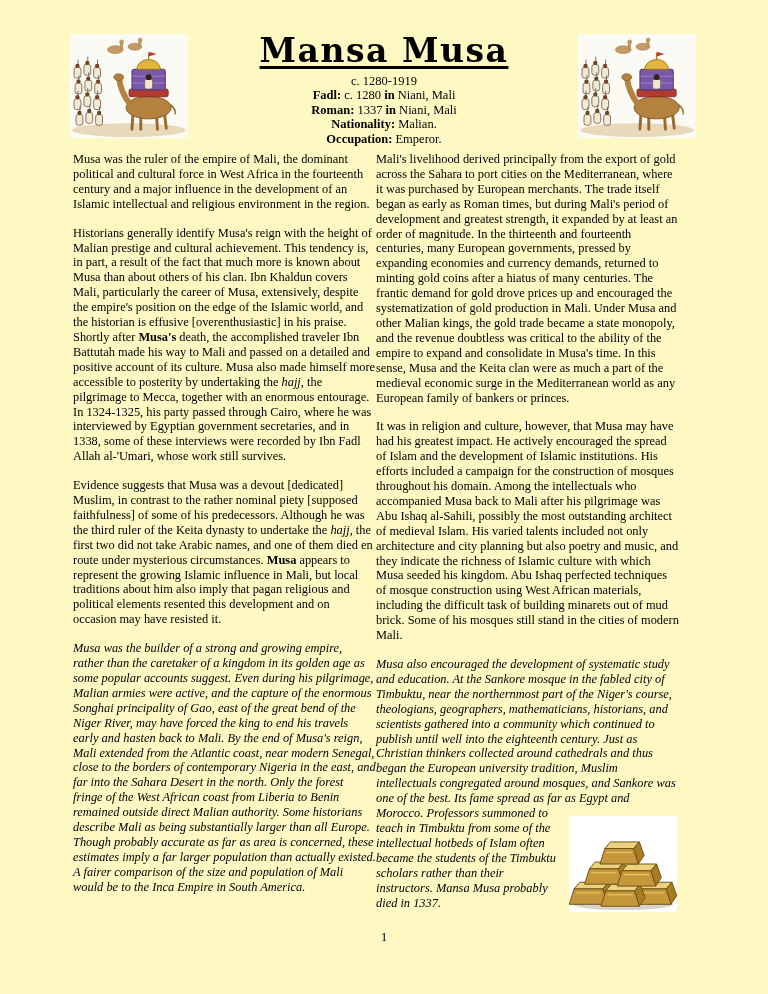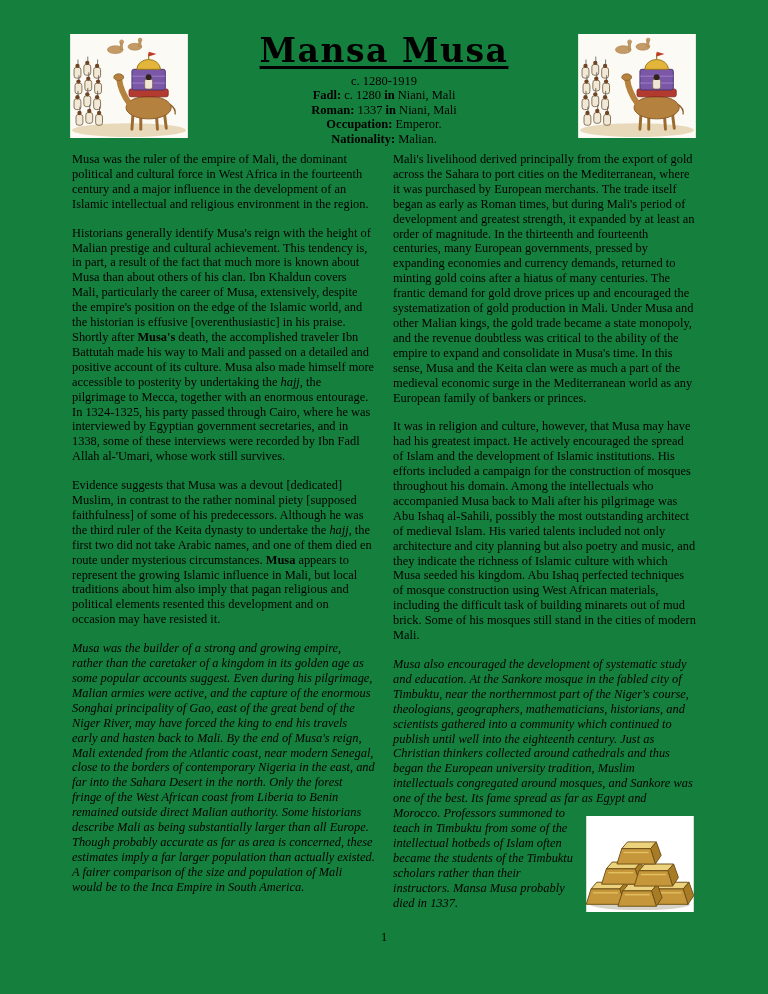--- a/index.html
+++ b/index.html
@@ -1,19 +1,19 @@
 <!DOCTYPE html>
 <html lang="en"><head>
 <meta charset="utf-8">
 <style>
   html, body { margin:0; padding:0; background:#fff; }
   .page {
     position:relative;
     width:768px; height:994px;
-    background:#15803d;
+    background:#fef9c3;
     font-family:"Liberation Serif", serif;
     color:#000;
     overflow:hidden;
   }
   .illus { position:absolute; top:34px; width:118px; height:104px; }
   .illus-left  { left:70px; }
   .illus-right { left:578px; }
 
   .title-block { position:absolute; left:0; right:0; top:34px; text-align:center; }
   .title {
@@ -23,22 +23,22 @@
     font-size:33px;
     line-height:1.05;
     letter-spacing:1.5px;
     text-decoration:underline;
     text-decoration-thickness:3px;
     text-underline-offset:4px;
   }
   .dates, .meta { font-size:12.5px; line-height:14.6px; }
 
   .columns {
-    position:absolute; left:72px; top:152px; width:624px;
-    display:flex; gap:18px;
+    position:absolute; left:64px; top:152px; width:624px;
+    display:flex; gap:0;justify-content:center;
   }
   .col {
     width:303px;
     font-size:12.4px;
     line-height:14.9px;
     text-align:left;
     hyphens:auto;
   }
   .para { margin:0 0 14px 0; }
   .col .para:last-child { margin-bottom:0;font-style:italic; }
@@ -148,22 +148,22 @@
     <svg width="118" height="104">
         <use href="#caravan"></use>
       </svg>
   </div>
 
   <div class="title-block">
     <h1 class="title">Mansa Musa</h1>
     <div class="dates">c. 1280-1919</div>
     <div class="meta"><b>Fadl:</b> c. 1280 <b>in</b> Niani, Mali</div>
     <div class="meta"><b>Roman:</b> 1337 <b>in</b> Niani, Mali</div>
+    <div class="meta"><b>Nationality:</b> Malian.</div>
     <div class="meta"><b>Occupation:</b> Emperor.</div>
-    <div class="meta"><b>Nationality:</b> Malian.</div>
   </div>
 
   <div class="columns">
     <div class="col">
       <p class="para">Musa was the ruler of the empire of Mali, the dominant political and cultural force in West Africa in the fourteenth century and a major influence in the development of an Islamic intellectual and religious environment in the region.</p>
       <p class="para">Historians generally identify Musa's reign with the height of Malian prestige and cultural achievement. This tendency is, in part, a result of the fact that much more is known about Musa than about others of his clan. Ibn Khaldun covers Mali, particularly the career of Musa, extensively, despite the empire's position on the edge of the Islamic world, and the historian is effusive [overenthusiastic] in his praise. Shortly after <b>Musa's</b> death, the accomplished traveler Ibn Battutah made his way to Mali and passed on a detailed and positive account of its culture. Musa also made himself more accessible to posterity by undertaking the <i>hajj</i>, the pilgrimage to Mecca, together with an enormous entourage. In 1324-1325, his party passed through Cairo, where he was interviewed by Egyptian government secretaries, and in 1338, some of these interviews were recorded by Ibn Fadl Allah al-'Umari, whose work still survives.</p>
       <p class="para">Evidence suggests that Musa was a devout [dedicated] Muslim, in contrast to the rather nominal piety [supposed faithfulness] of some of his predecessors. Although he was the third ruler of the Keita dynasty to undertake the <i>hajj</i>, the first two did not take Arabic names, and one of them died en route under mysterious circumstances. <b>Musa</b> appears to represent the growing Islamic influence in Mali, but local traditions about him also imply that pagan religious and political elements resented this development and on occasion may have resisted it.</p>
       <p class="para">Musa was the builder of a strong and growing empire, rather than the caretaker of a kingdom in its golden age as some popular accounts suggest. Even during his pilgrimage, Malian armies were active, and the capture of the enormous Songhai principality of Gao, east of the great bend of the Niger River, may have forced the king to end his travels early and hasten back to Mali. By the end of Musa's reign, Mali extended from the Atlantic coast, near modern Senegal, close to the borders of contemporary Nigeria in the east, and far into the Sahara Desert in the north. Only the forest fringe of the West African coast from Liberia to Benin remained outside direct Malian authority. Some historians describe Mali as being substantially larger than all Europe. Though probably accurate as far as area is concerned, these estimates imply a far larger population than actually existed. A fairer comparison of the size and population of Mali would be to the Inca Empire in South America.</p>
     </div>
     <div class="col">

